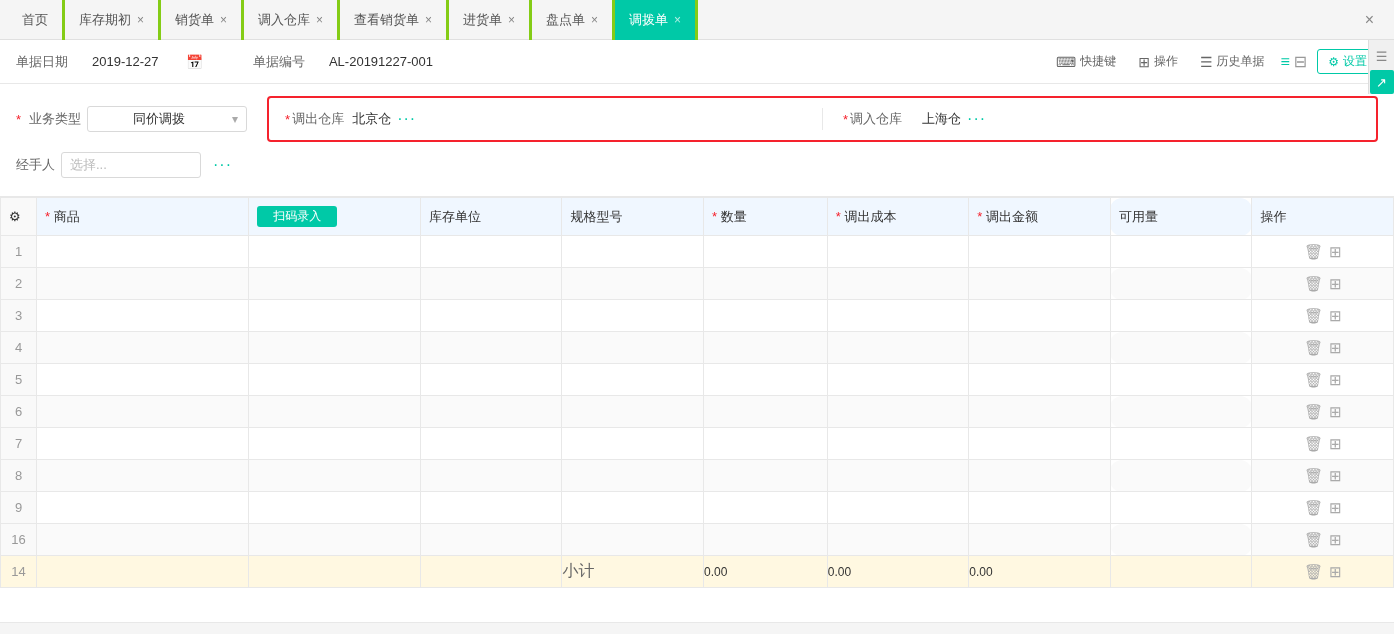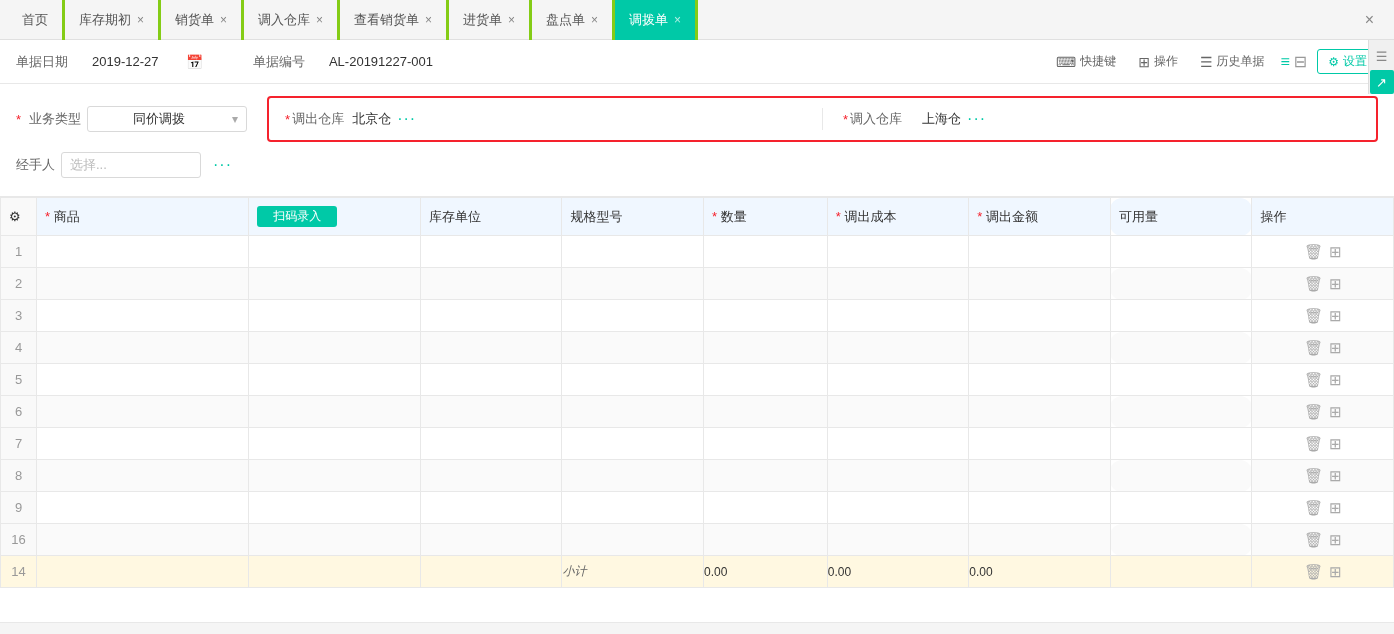--- a/index.html
+++ b/index.html
@@ -106,21 +106,21 @@
 
     .scan-btn {
       background: #00c9a7; color: #fff; border: none;
       border-radius: 3px; padding: 2px 16px; font-size: 12px;
       cursor: pointer; white-space: nowrap;
     }
     .ops-icons { display: flex; align-items: center; justify-content: center; gap: 6px; }
     .op-icon { color: #aaa; cursor: pointer; font-size: 15px; }
 
     .subtotal-row td { background: #fff8e1 !important; font-weight: 500; }
-    .subtotal-label { color: #666; font-size: 12px; padding: 4px 8px; font-style: italic; }
+    .subtotal-label { color: #666; font-size: 16px; padding: 4px 8px; }
     .subtotal-value { color: #333; font-size: 12px; padding: 4px 8px; }
 
     
     .bottom-scroll { height: 12px; background: #f5f5f5; border-top: 1px solid #e8e8e8; }
 
     
     .right-sidebar {
       position: fixed; right: 0; top: 40px; width: 26px;
       display: flex; flex-direction: column; align-items: center;
       background: #f0f0f0; border-left: 1px solid #ddd;

